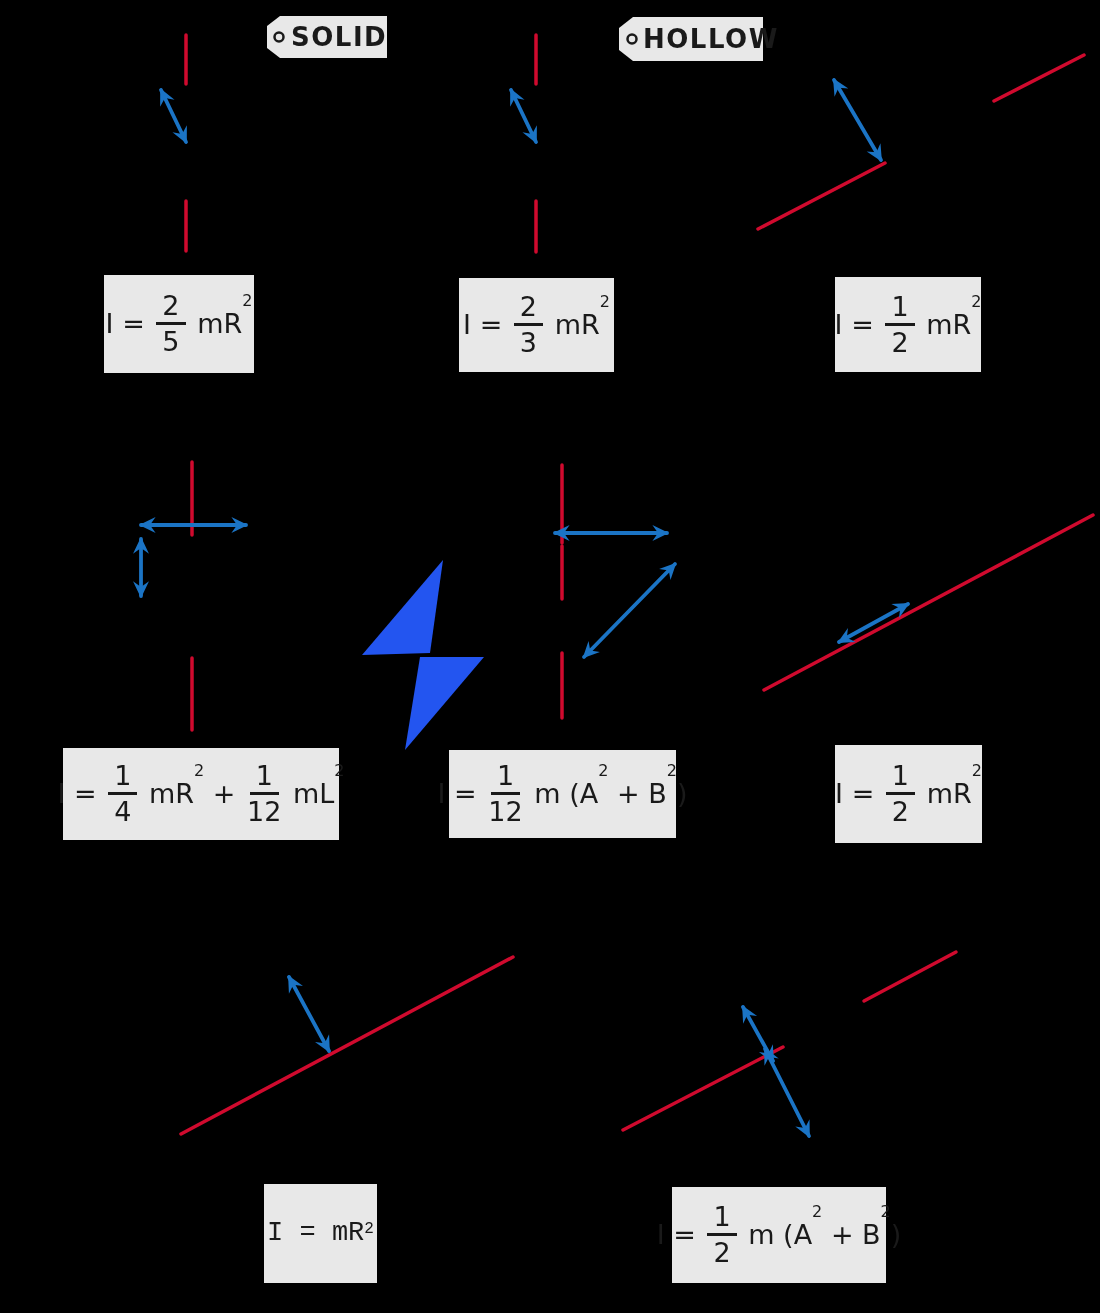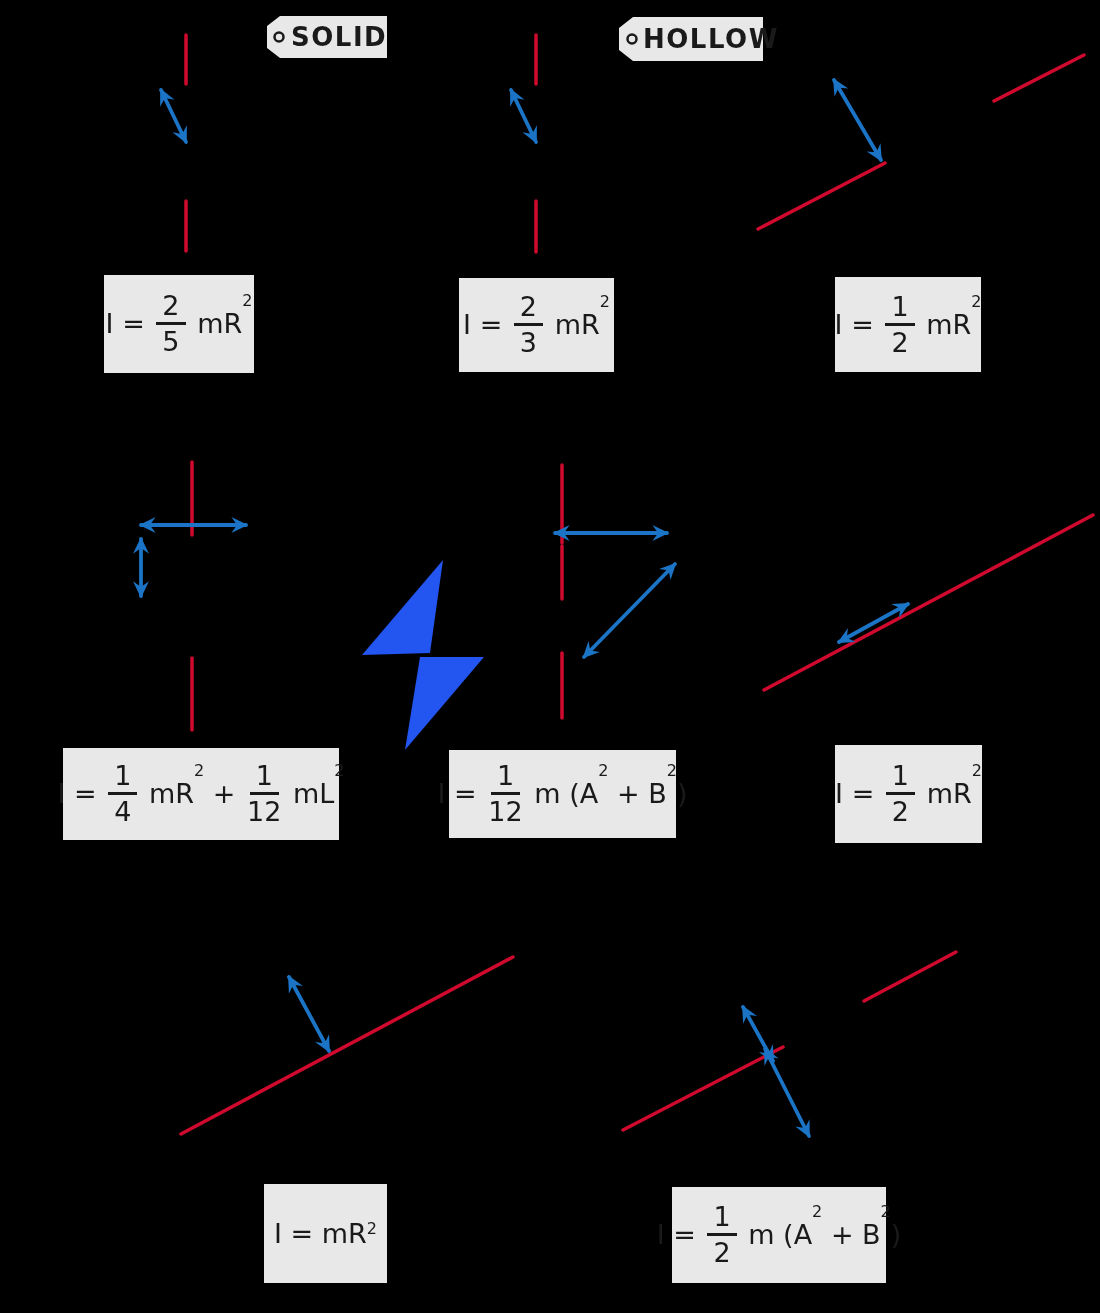--- a/index.html
+++ b/index.html
@@ -178,21 +178,21 @@
         <span class="tk">I = </span>
         <span class="frac">
           <span class="n">1</span>
           <span class="d">2</span>
         </span>
         <span class="tk"> mR</span>
         <span class="sup">2</span>
       </div>
   </div>
 
-  <div class="fbox" style="left:238px;top:1184px;width:123px;height:99px;">
+  <div class="fbox" style="left:238px;top:1184px;width:113px;height:99px;font-family:Liberation Mono, monospace;">
     <div class="formula">
         <span class="tk">I = mR</span>
         <span class="sup">2</span>
       </div>
   </div>
 
   <div class="fbox" style="left:646px;top:1187px;width:214px;height:96px;">
     <div class="formula">
         <span class="tk">I = </span>
         <span class="frac">

